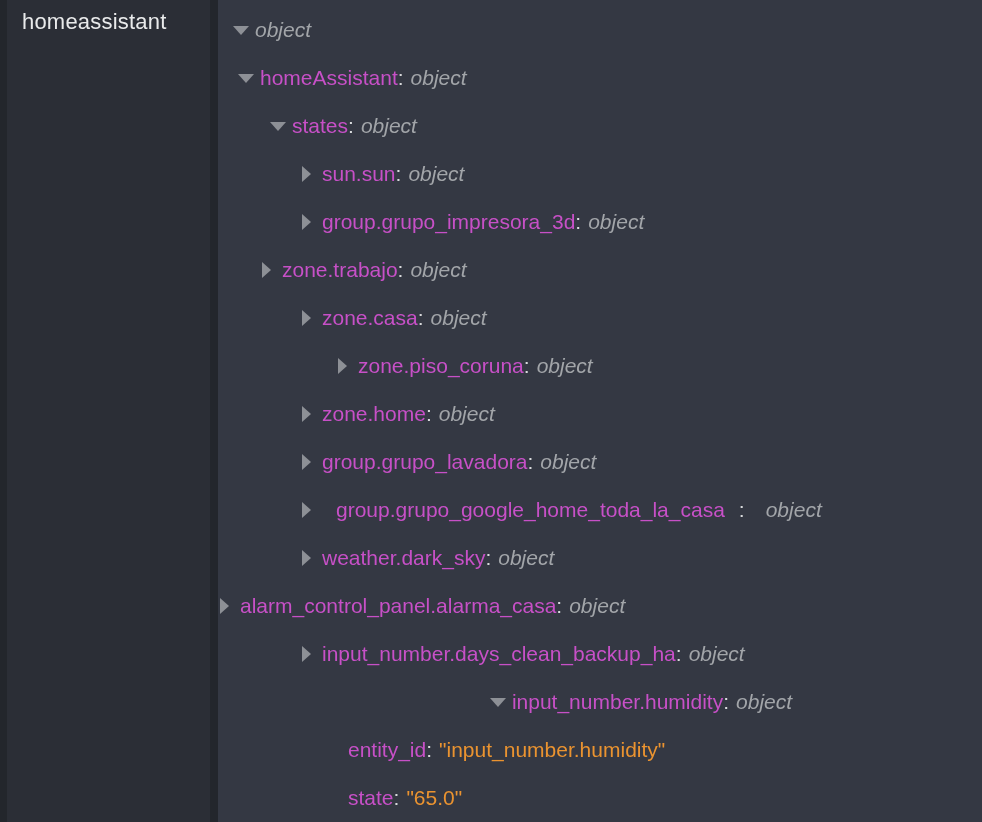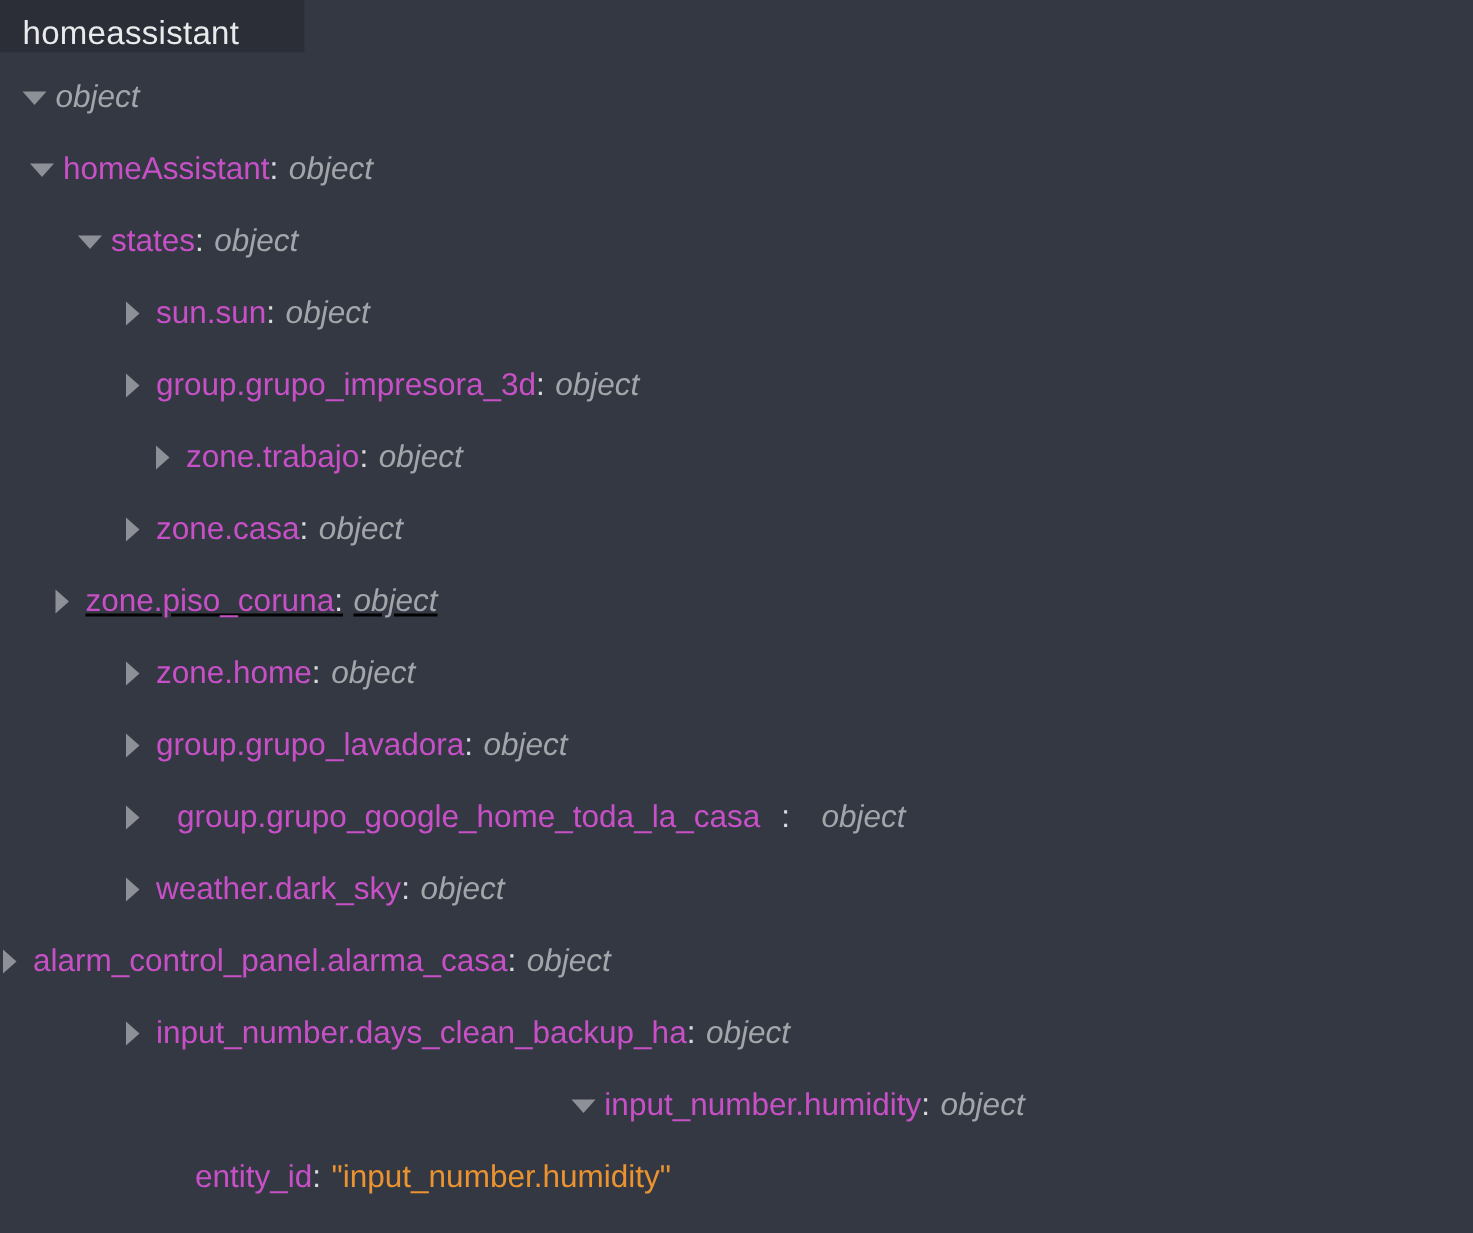--- a/index.html
+++ b/index.html
@@ -3,21 +3,21 @@
 <meta charset="utf-8">
 <style>
   :root{
     --main-bg:#343843; --sidebar-bg:#2b2e36; --divider:#23262c;
     --key:#c750c7; --type:#a2a5a9; --value:#ea9330; --colon:#d9dbdd;
     --twisty:#8d9096; --sidebar-label:#e9eaeb;
   }
   *{margin:0;padding:0;box-sizing:border-box;}
   html,body{width:982px;height:822px;overflow:hidden;}
   body{font-family:"Liberation Sans", sans-serif; background:var(--main-bg);}
-  .app{display:flex; width:982px; height:822px;flex-direction:column;}
+  .app{display:flex; width:982px; height:822px;}
   .left-rail{width:7px; background:var(--divider); flex:none;}
   .sidebar{width:203px; background:var(--sidebar-bg); flex:none; padding:9px 0 0 15px;}
   .sidebar-label{font-size:22px; color:var(--sidebar-label); letter-spacing:0.2px;}
   .divider{width:8px; background:var(--divider); flex:none;}
   .main{flex:1; background:var(--main-bg); padding-top:6px; overflow:hidden;}
   .row{height:48px; display:flex; align-items:center; font-size:21px; white-space:nowrap;}
   .twisty{width:22px; flex:none; display:flex; align-items:center;}
   .tri-down{width:0;height:0;border-left:8px solid transparent;border-right:8px solid transparent;border-top:9px solid var(--twisty);}
   .tri-right{width:0;height:0;border-top:8px solid transparent;border-bottom:8px solid transparent;border-left:9px solid var(--twisty);margin-left:2px;}
   .key{color:var(--key);}
@@ -66,37 +66,37 @@
         <span class="type">object</span>
       </div>
       <div class="row" style="padding-left: 82px;">
         <span class="twisty">
           <span class="tri-right"></span>
         </span>
         <span class="key">group.grupo_impresora_3d</span>
         <span class="colon">:</span>
         <span class="type">object</span>
       </div>
-      <div class="row" style="padding-left: 102px; text-align: center;">
+      <div class="row" style="padding-left: 42px; text-align: center;">
         <span class="twisty">
           <span class="tri-right"></span>
         </span>
         <span class="key">zone.trabajo</span>
         <span class="colon">:</span>
         <span class="type">object</span>
       </div>
       <div class="row" style="padding-left: 82px;">
         <span class="twisty">
           <span class="tri-right"></span>
         </span>
         <span class="key">zone.casa</span>
         <span class="colon">:</span>
         <span class="type">object</span>
       </div>
-      <div class="row" style="padding-left: 35px; text-decoration: underline;">
+      <div class="row" style="padding-left: 118px;">
         <span class="twisty">
           <span class="tri-right"></span>
         </span>
         <span class="key">zone.piso_coruna</span>
         <span class="colon">:</span>
         <span class="type">object</span>
       </div>
       <div class="row" style="padding-left: 82px;">
         <span class="twisty">
           <span class="tri-right"></span>

